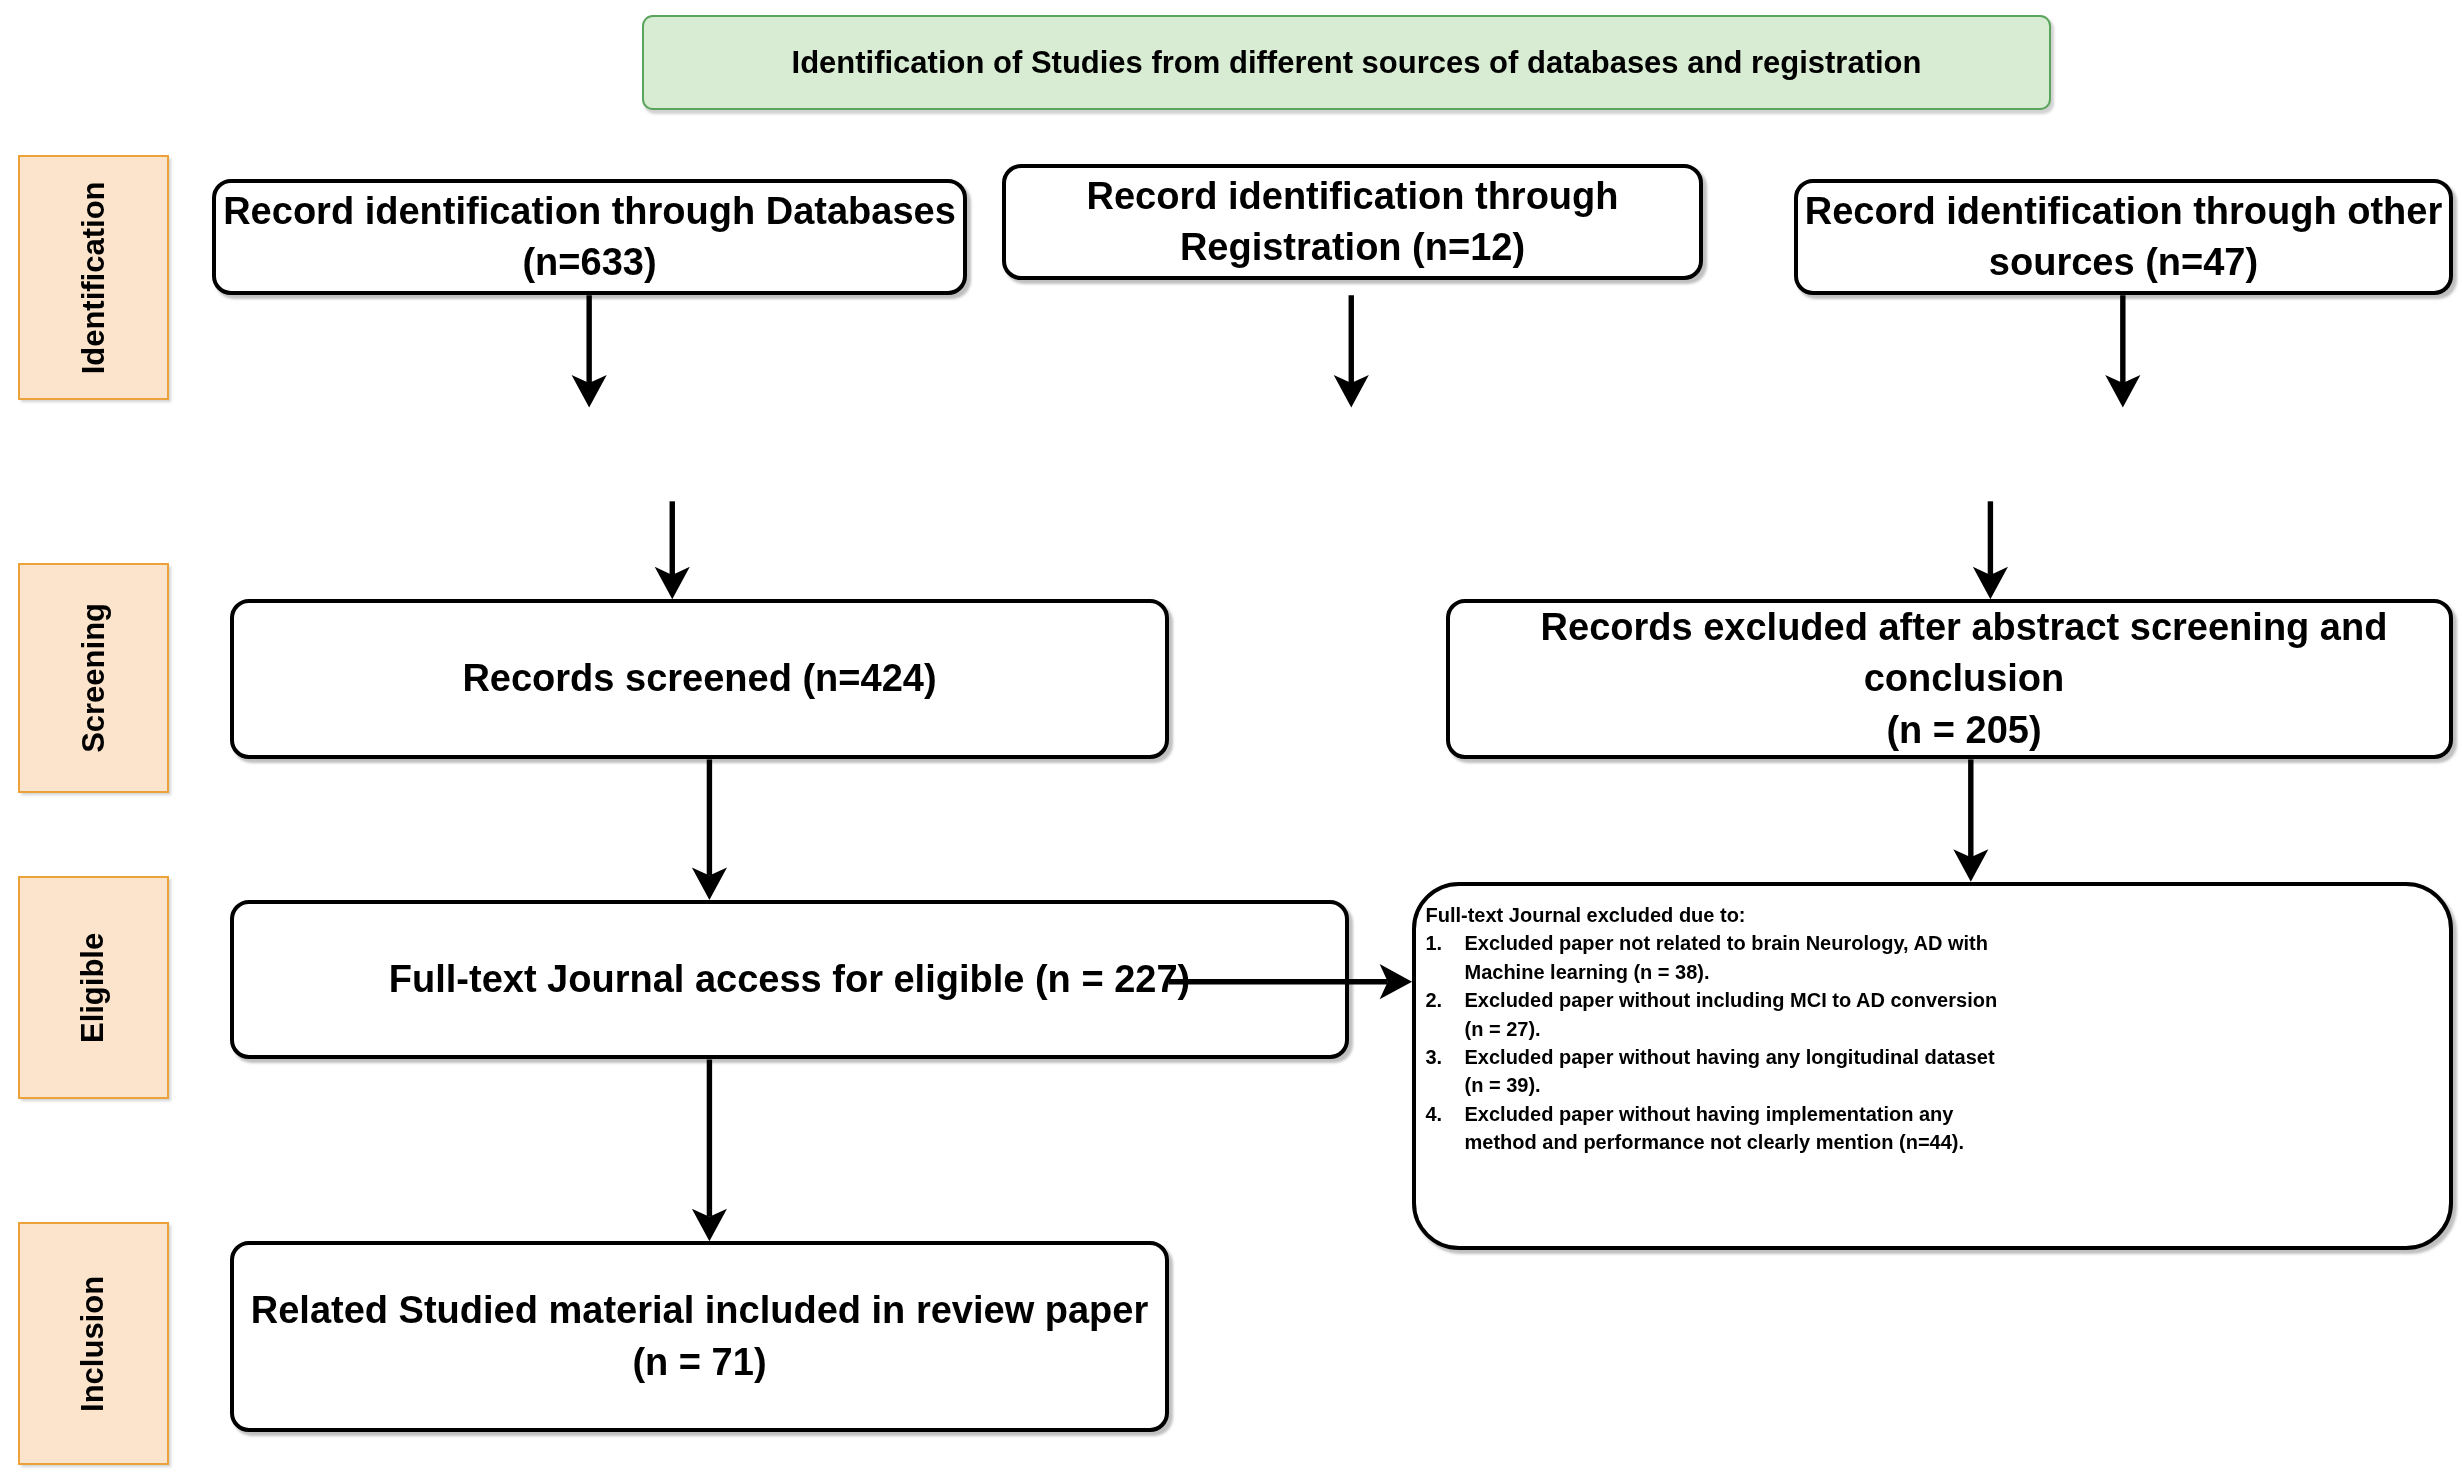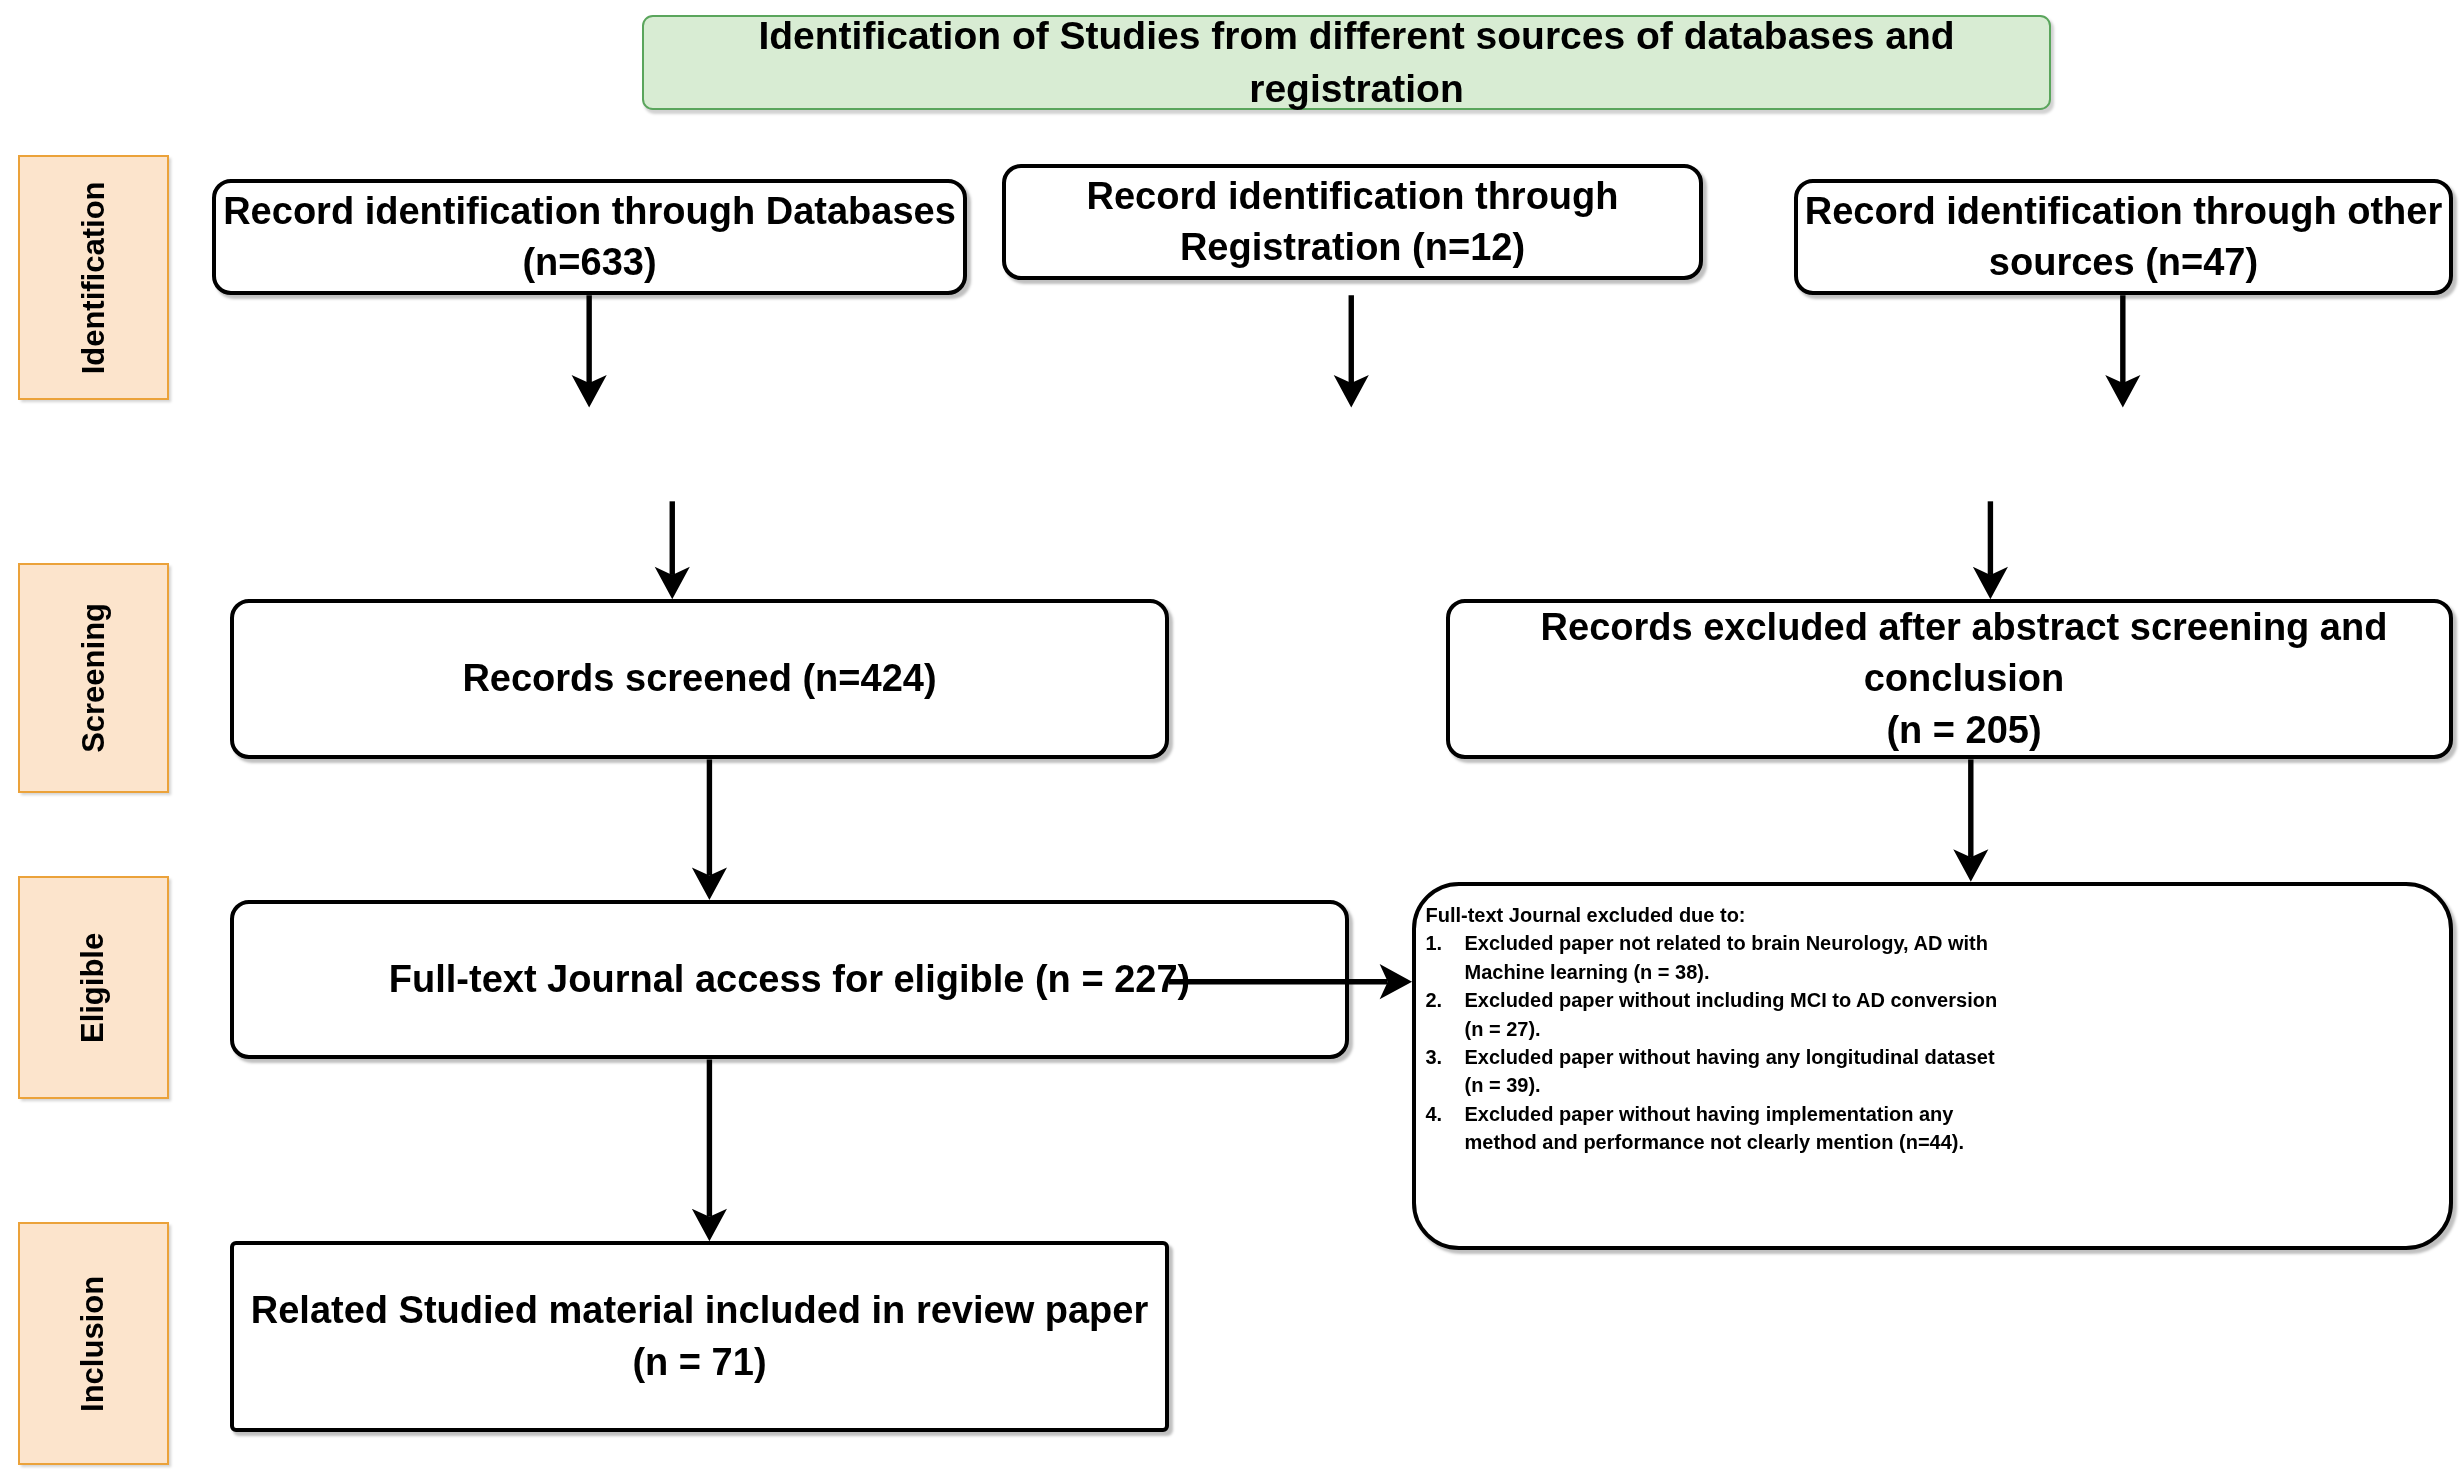--- a/index.html
+++ b/index.html
@@ -17,21 +17,21 @@
     align-items:center; justify-content:center; text-align:center;
     white-space:pre-line; line-height:1.35;
   }
   .wbox{
     background:var(--box-fill); border:4.7px solid var(--box-border);
     border-radius:19px; font-size:38px;
     box-shadow:3.4px 4px 2.7px rgba(0,0,0,0.25);
   }
   .titlebox{
     background:var(--title-fill); border:2.7px solid var(--title-border);
-    border-radius:10.8px; font-size:39px;
+    border-radius:10.8px; font-size:31px;
     box-shadow:2.7px 3.4px 2.7px rgba(0,0,0,0.18);
     padding-left:20px;
   }
   .stage{
     background:var(--stage-fill); border:2.7px solid var(--stage-border);
     box-shadow:2.7px 3.4px 2.7px rgba(0,0,0,0.18);
   }
   .stage .label{ transform:rotate(-90deg); white-space:nowrap; font-size:31px; }
   .exbox{
     background:var(--box-fill); border:4.7px solid var(--box-border);
@@ -52,21 +52,21 @@
   #stage-eligible      { left:18px; top:876px; width:151px; height:223px; }
   #stage-inclusion     { left:18px; top:1222px; width:151px; height:243px; }
   #box-databases   { left:212px;  top:179px; width:755px; height:116px; }
   #box-registration{ left:1002px; top:164px; width:701px; height:116px; }
   #box-other       { left:1794px; top:179px; width:659px;  height:116px; }
   #box-dedup       { left:230px;  top:407px; width:2223px; height:95px; }
   #box-screened    { left:230px;  top:599px; width:939px; height:160px; }
   #box-excluded    { left:1446px; top:599px; width:1007px; height:160px;padding-left:29px; }
   #box-fulltext    { left:230px;  top:900px; width:1119px; height:159px;align-items:center; }
   #box-exclusion   { left:1412px; top:882px; width:1041px; height:368px; }
-  #box-included    { left:230px;  top:1241px; width:939px; height:191px;border-radius:6px; }
+  #box-included    { left:230px;  top:1241px; width:939px; height:191px; }
 </style>
 </head>
 <body>
 
 <div class="canvas">
 
   <div class="box titlebox" id="titlebox">
     <span>Identification of Studies from different sources of databases and registration</span>
   </div>
 

